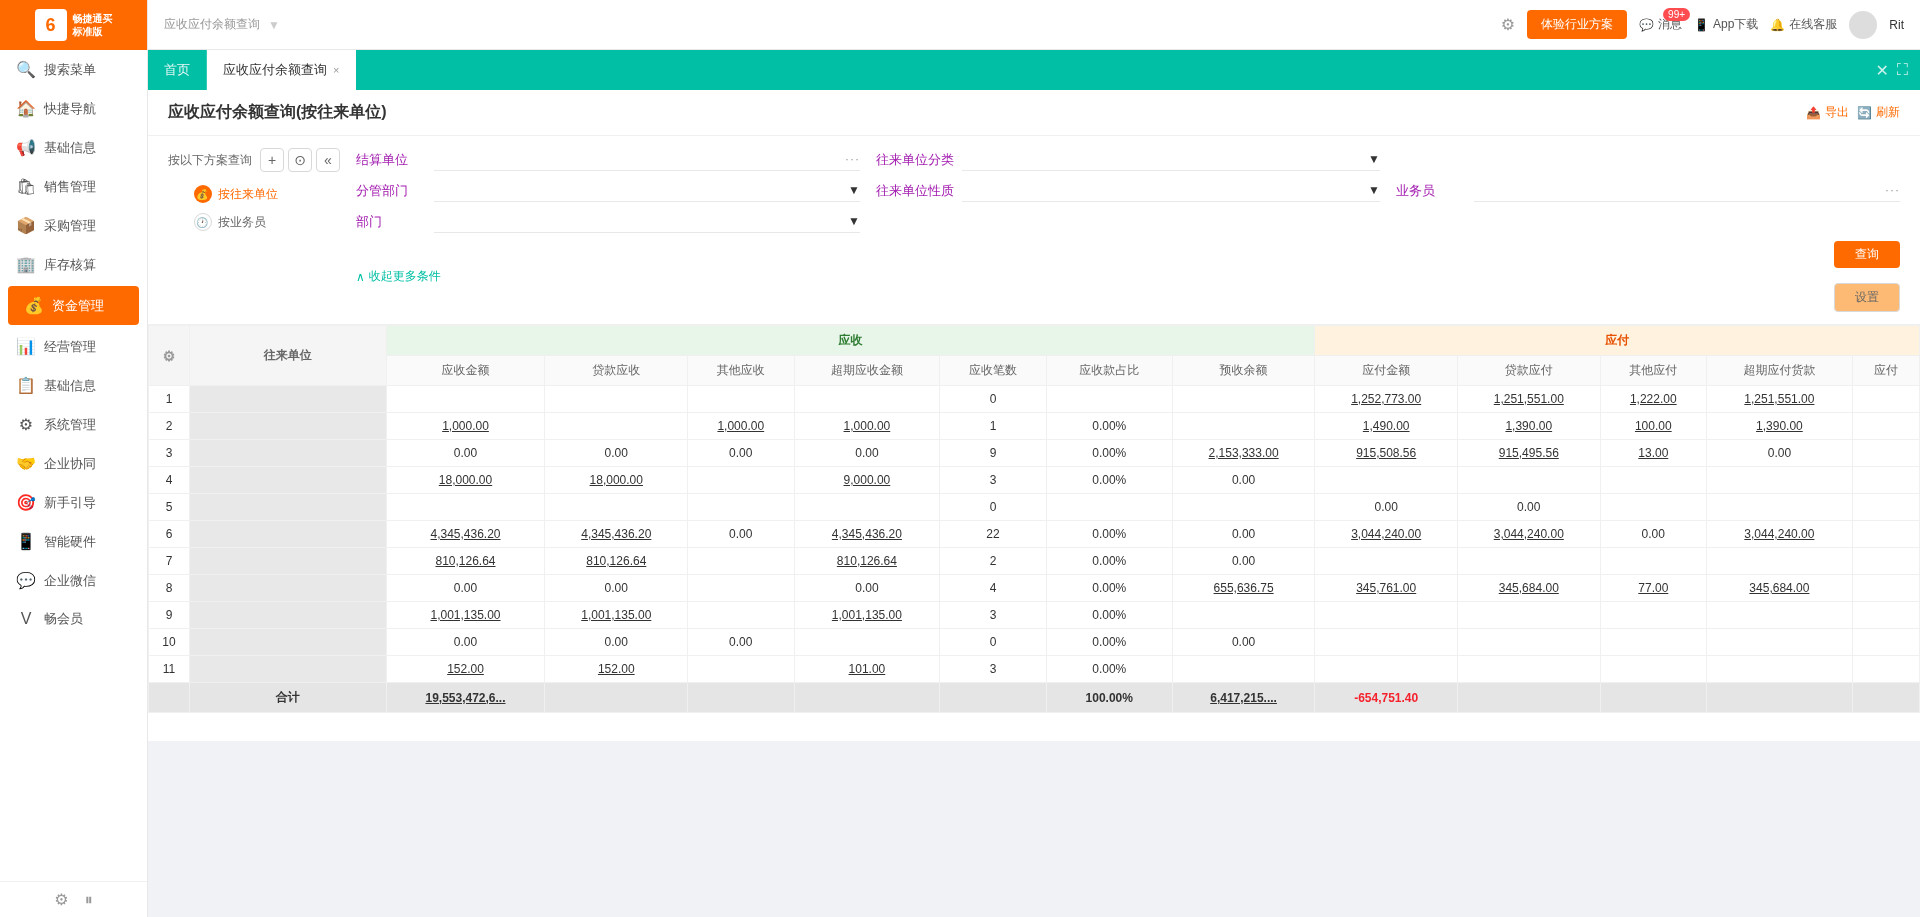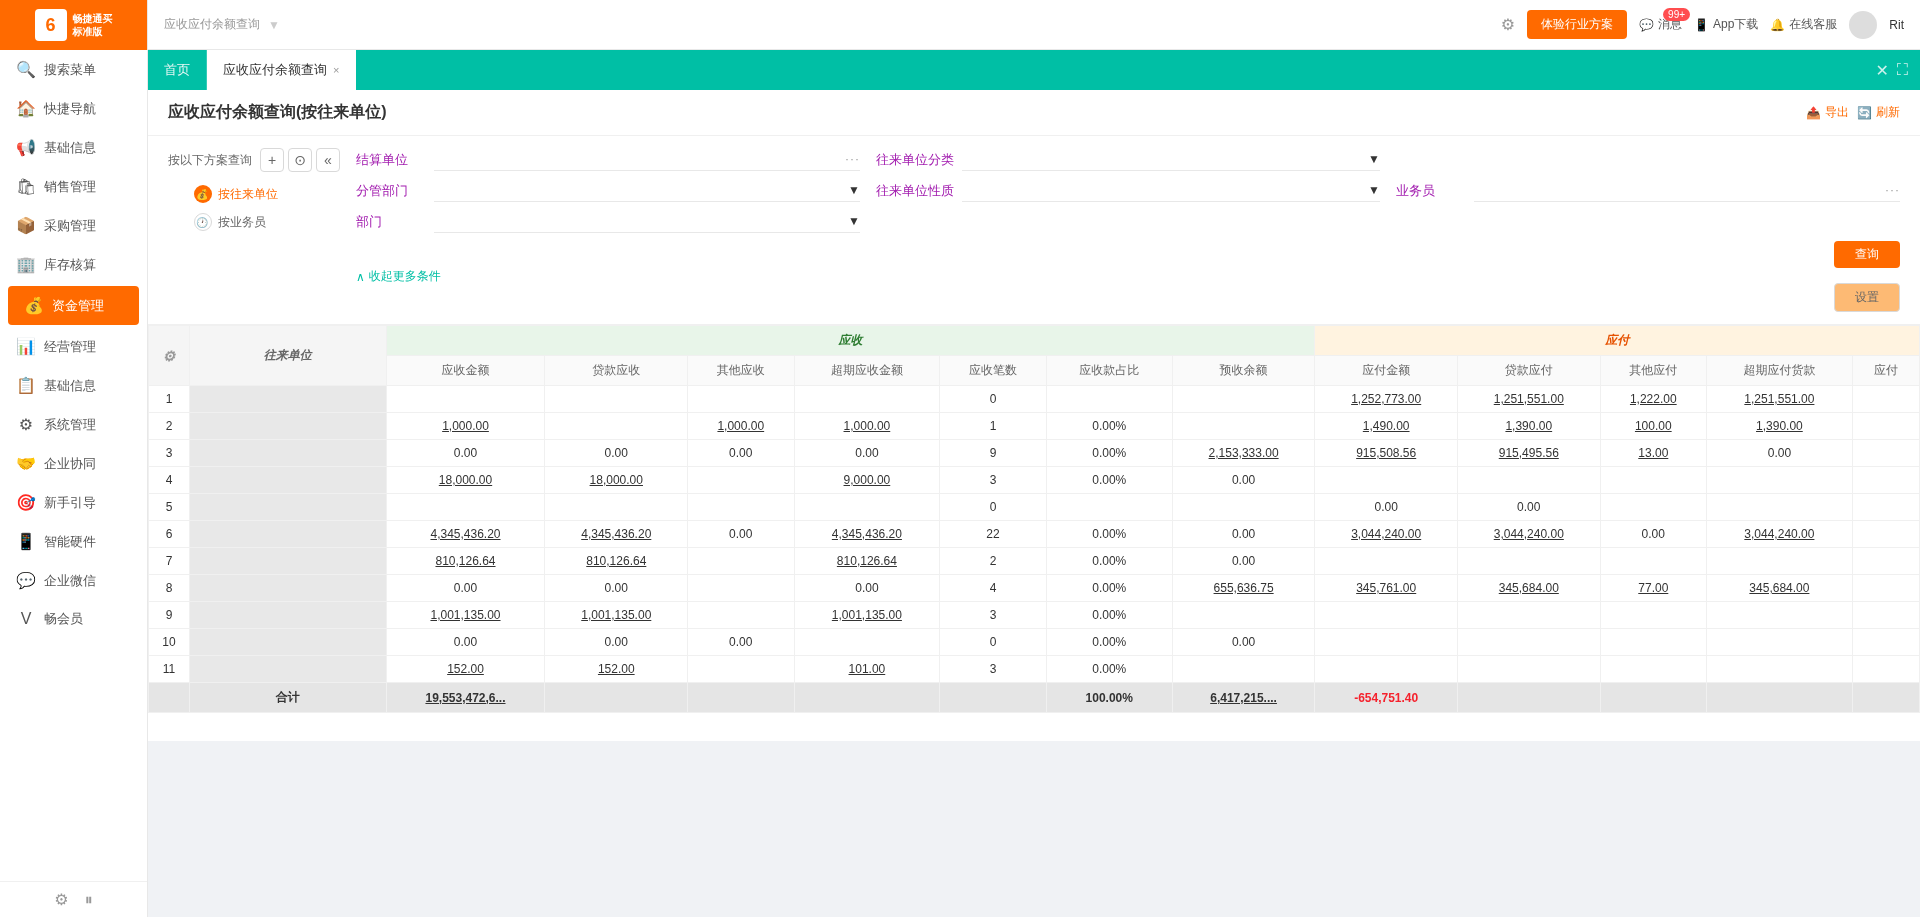--- a/index.html
+++ b/index.html
@@ -145,21 +145,21 @@
       width: 100%; border-collapse: collapse; font-size: 12px;
     }
     .data-table th, .data-table td {
       border: 1px solid #f0f0f0; padding: 6px 8px; text-align: center; white-space: nowrap;
     }
     .data-table th {
       background: #fafafa; color: #666; font-weight: normal; position: sticky; top: 0; z-index: 2;
     }
     .data-table td { color: #333; }
     .data-table .group-header th {
-      background: #f5f5f5; text-align: center; font-weight: bold; font-style: italic;
+      background: #f5f5f5; text-align: center; font-weight: bold;
     }
     .cell-link { color: #1890ff; text-decoration: underline; cursor: pointer; }
     .row-num { color: #999; }
     .col-left { text-align: left; }
     .footer-row td { background: #e5e5e5; font-weight: bold; }
 
     .settings-gear {
       width: 24px; height: 24px; display: flex; align-items: center; justify-content: center;
       color: #999; cursor: pointer; font-size: 14px;
     }

